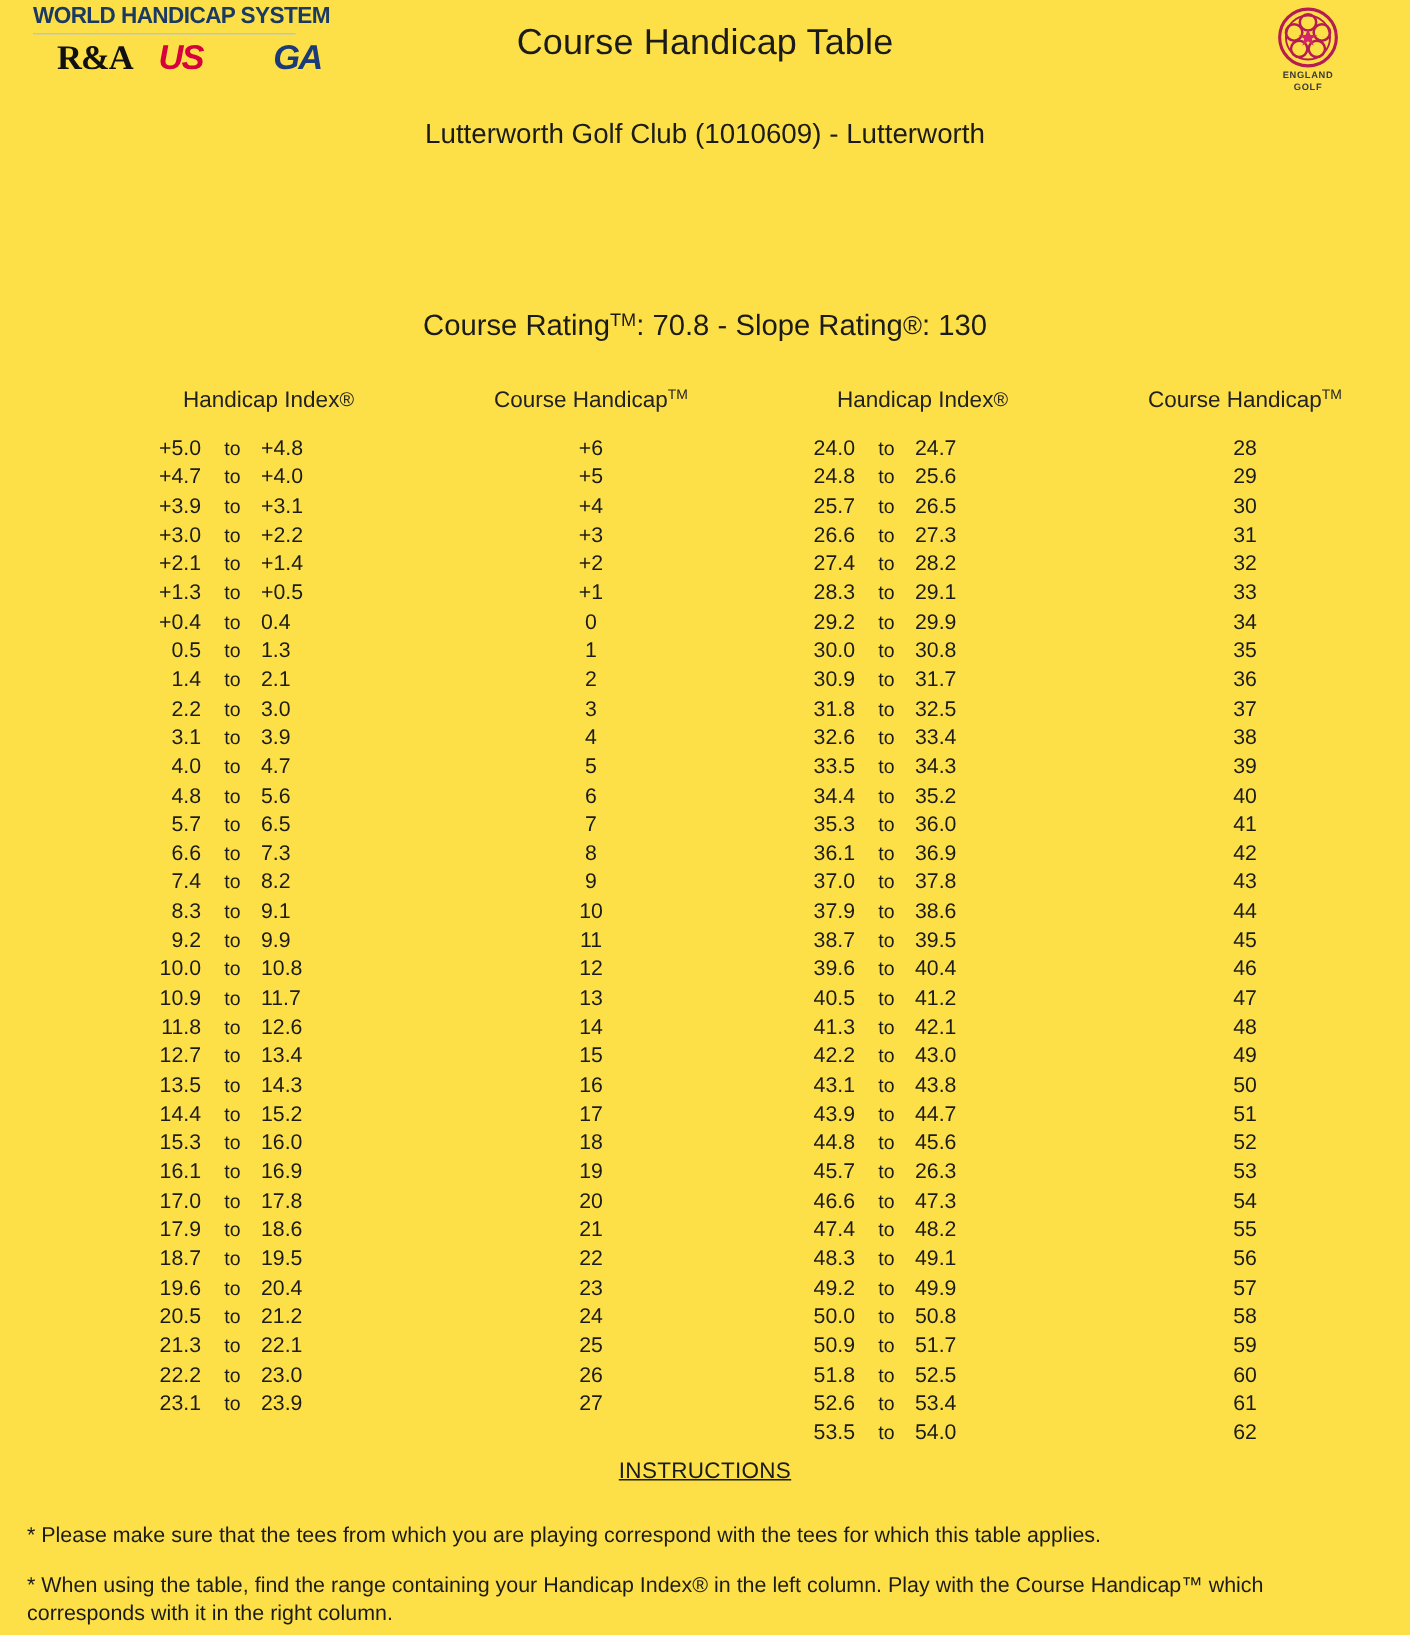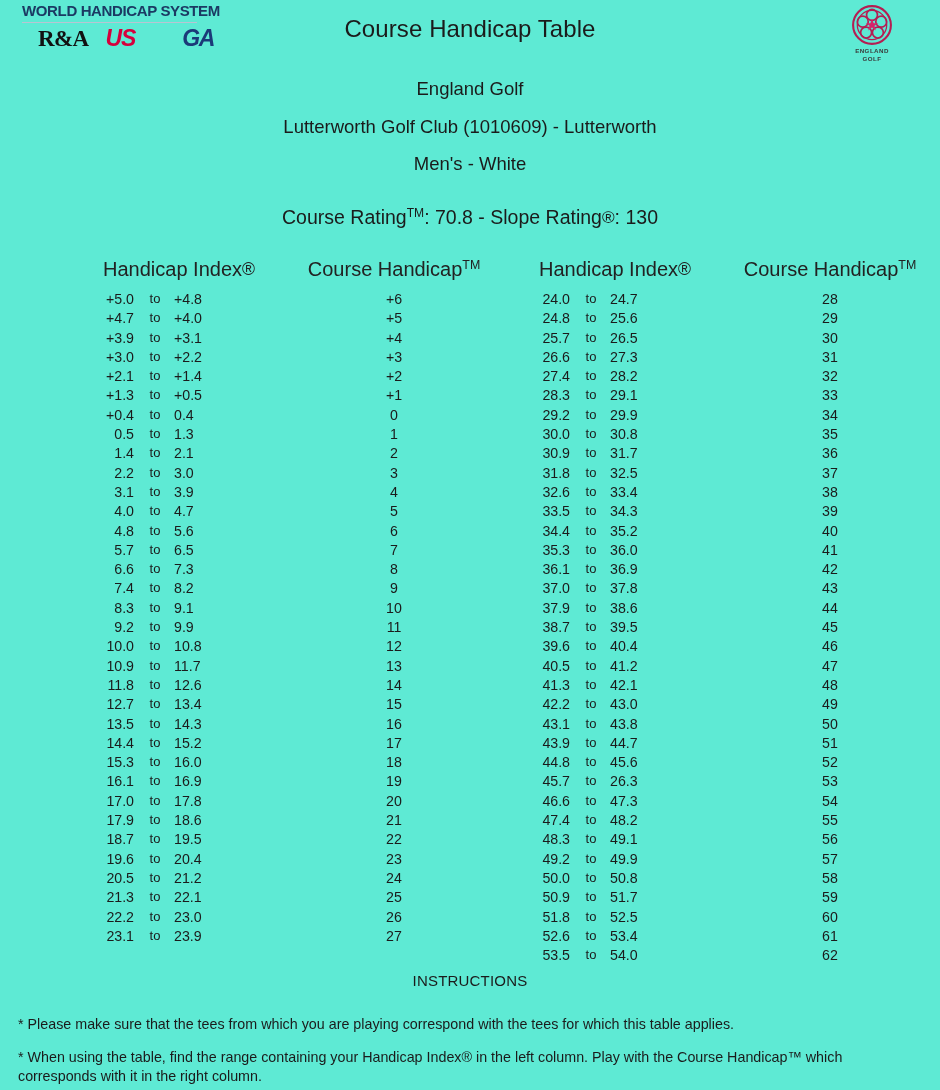--- a/index.html
+++ b/index.html
@@ -11,21 +11,21 @@
   body {
     font-family: "Liberation Sans", sans-serif;
     color: #1b1b1b;
     -webkit-font-smoothing: antialiased;
   }
   #page {
     position: relative;
     width: 940px;
     height: 1090px;
     margin: 0 auto;
-    background: #5eead4;
+    background: #fde047;
     overflow: hidden;
   }
 
   
   .whs-logo {
     position: absolute;
     left: 22px;
     top: 3px;
     width: 180px;
     height: 56px;
@@ -142,21 +142,21 @@
     position: absolute;
     top: 0;
     width: 440px;
   }
   .half.left  { left: 64px; }
   .half.right { left: 500px; }
 
   .col-headers {
     position: relative;
     height: 22px;
-    font-size: 20px;
+    font-size: 15px;
     color: #222222;
   }
   .hdr-index {
     position: absolute;
     left: 0;
     top: 0;
     width: 230px;
     text-align: center;
     white-space: nowrap;
   }
@@ -211,20 +211,21 @@
     position: absolute;
     left: 0;
     top: 972px;
     width: 940px;
   }
   .instructions-title {
     text-align: center;
     font-size: 15px;
     color: #1b1b1b;
     letter-spacing: 0.2px;
+    text-decoration: underline;
   }
   .instr-item {
     margin: 0 18px;
     margin-top: 14px;
     font-size: 14.3px;
     line-height: 1.32;
     color: #1b1b1b;
     text-align: left;
   }
   .instr-item.second { margin-top: 26px; }
@@ -260,23 +261,21 @@
     </svg>
     <div class="eg-text">
       <span>ENGLAND</span><br>
       <span>GOLF</span>
     </div>
   </div>
 
   <div class="doc-title">Course Handicap Table</div>
 
   <div class="subtitles">
-    <div class="subtitle-line">England Golf</div>
     <div class="subtitle-line">Lutterworth Golf Club (1010609) - Lutterworth</div>
-    <div class="subtitle-line">Men's - White</div>
   </div>
 
   <div class="rating-line"><span>Course Rating</span><span class="tm">TM</span>: <span>70.8</span><span> - </span><span>Slope Rating</span><span class="reg">®</span>: <span>130</span></div>
 
   <div class="table-area">
 
     <div class="half left">
       <div class="col-headers">
         <div class="hdr-index"><span>Handicap Index</span><span class="reg">®</span></div>
         <div class="hdr-ch"><span>Course Handicap</span><span class="tm">TM</span></div>

